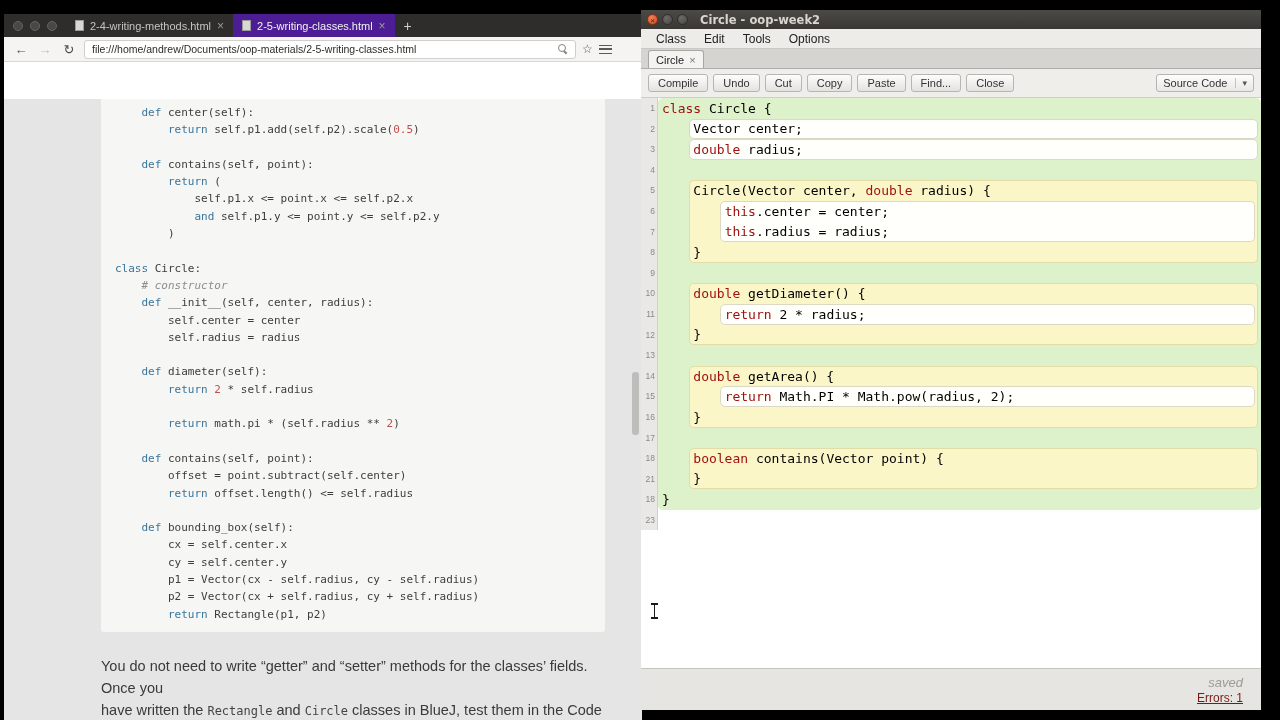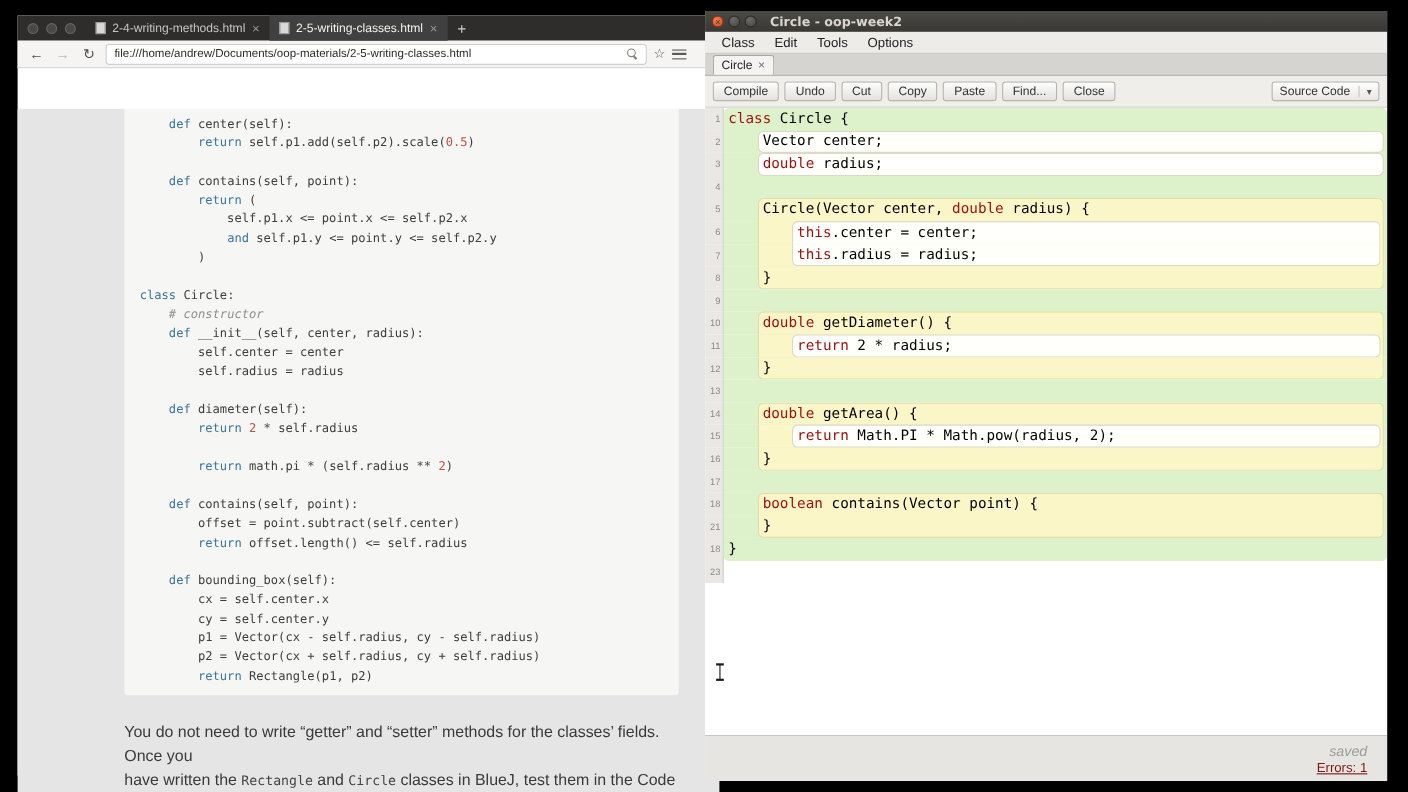--- a/index.html
+++ b/index.html
@@ -2,27 +2,27 @@
 <html><head>
 <meta charset="utf-8">
 <style>
   * { margin:0; padding:0; box-sizing:border-box; }
   html,body { width:1280px; height:720px; background:#000; overflow:hidden;
               font-family:"Liberation Sans", sans-serif; position:relative; }
 
   .window { position:absolute; }
 
   
-  #browser { left:16px; top:14px; width:638px; height:691px; background:#fff; }
+  #browser { left:4px; top:14px; width:638px; height:691px; background:#fff; }
   .ff-tabbar { height:23px; background:#2e2d2b; display:flex; align-items:center; }
   .win-controls { display:flex; gap:7px; padding:0 9px; }
   .wc-dot { width:10px; height:10px; border-radius:50%; background:#4a4846; border:1px solid #666460; }
   .ff-tab { display:flex; align-items:center; gap:6px; height:23px; padding:0 9px;
             font-size:11px; color:#c4c4c2; max-width:175px; min-width:160px; }
-  .ff-tab.active { background:#404040; color:#f2f2f0; }
+  .ff-tab.active { background:#4c1d95; color:#f2f2f0; }
   .ff-tab .favicon { width:9px; height:11px; background:#d8d8d6; border:1px solid #9a9a98; flex:none; }
   .ff-tab .label { overflow:hidden; white-space:nowrap; text-overflow:ellipsis; flex:1; }
   .ff-tab .close { color:#9a9a98; font-size:12px; flex:none; }
   .ff-newtab { color:#cfcfcd; font-size:14px; padding:0 9px; }
 
   .ff-navbar { height:25px; background:#f5f4f2; border-bottom:1px solid #d8d7d5;
                display:flex; align-items:center; padding:0 8px; gap:6px; }
   .nav-icon { width:18px; text-align:center; font-size:13px; color:#4c4c4a; }
   .nav-icon.disabled { color:#bdbcba; }
   .url-field { flex:1; height:19px; background:#fff; border:1px solid #d0cfcd; border-radius:3px;

